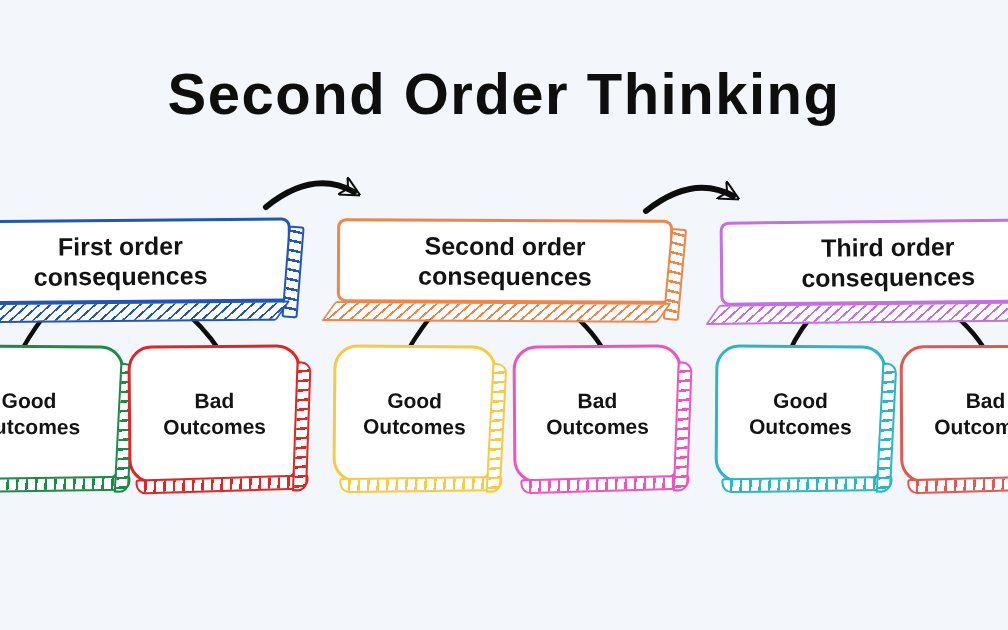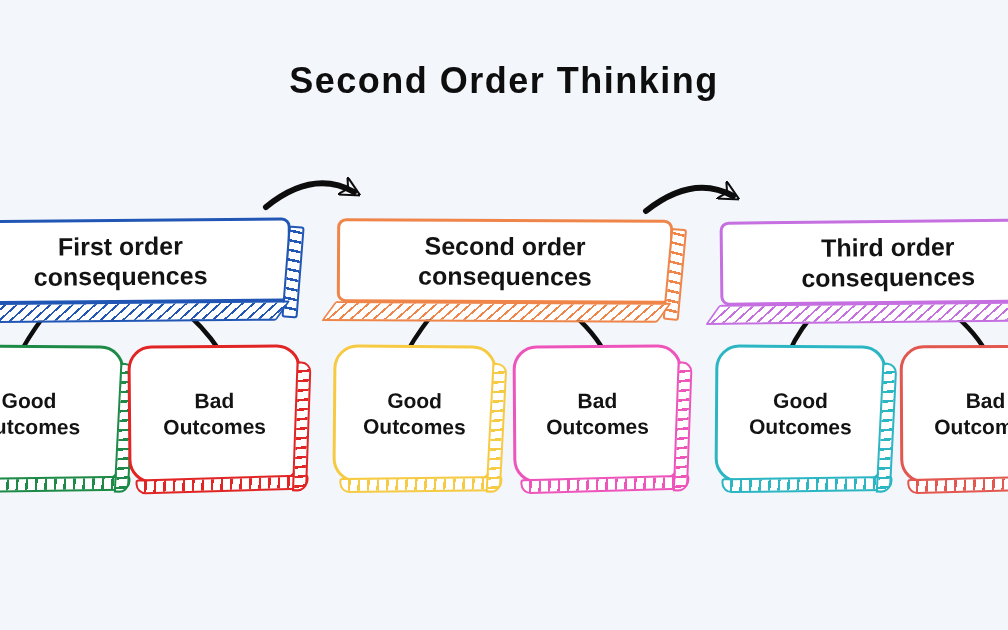--- a/index.html
+++ b/index.html
@@ -8,21 +8,21 @@
     width:1008px;height:630px;
     background:#f3f7fb;
     overflow:hidden;
     font-family:"Liberation Sans",sans-serif;
     color:#131313;
   }
   
   .title{
     position:absolute;top:60px;left:0;right:0;
     margin:0;text-align:center;
-    font-size:36px;font-weight:700;letter-spacing:1.5px;
+    font-size:58px;font-weight:700;letter-spacing:1.5px;
     color:#0e0e0e;
   }
   
   .arrows{position:absolute;left:0;top:0;width:1008px;height:630px;pointer-events:none;}
   .arrows path{fill:none;stroke:#0d0d0d;stroke-linecap:round;}
   .arrows .big{stroke-width:6;}
   .arrows .small{stroke-width:4.5;}
   
   .mbox,.obox{
     position:absolute;

